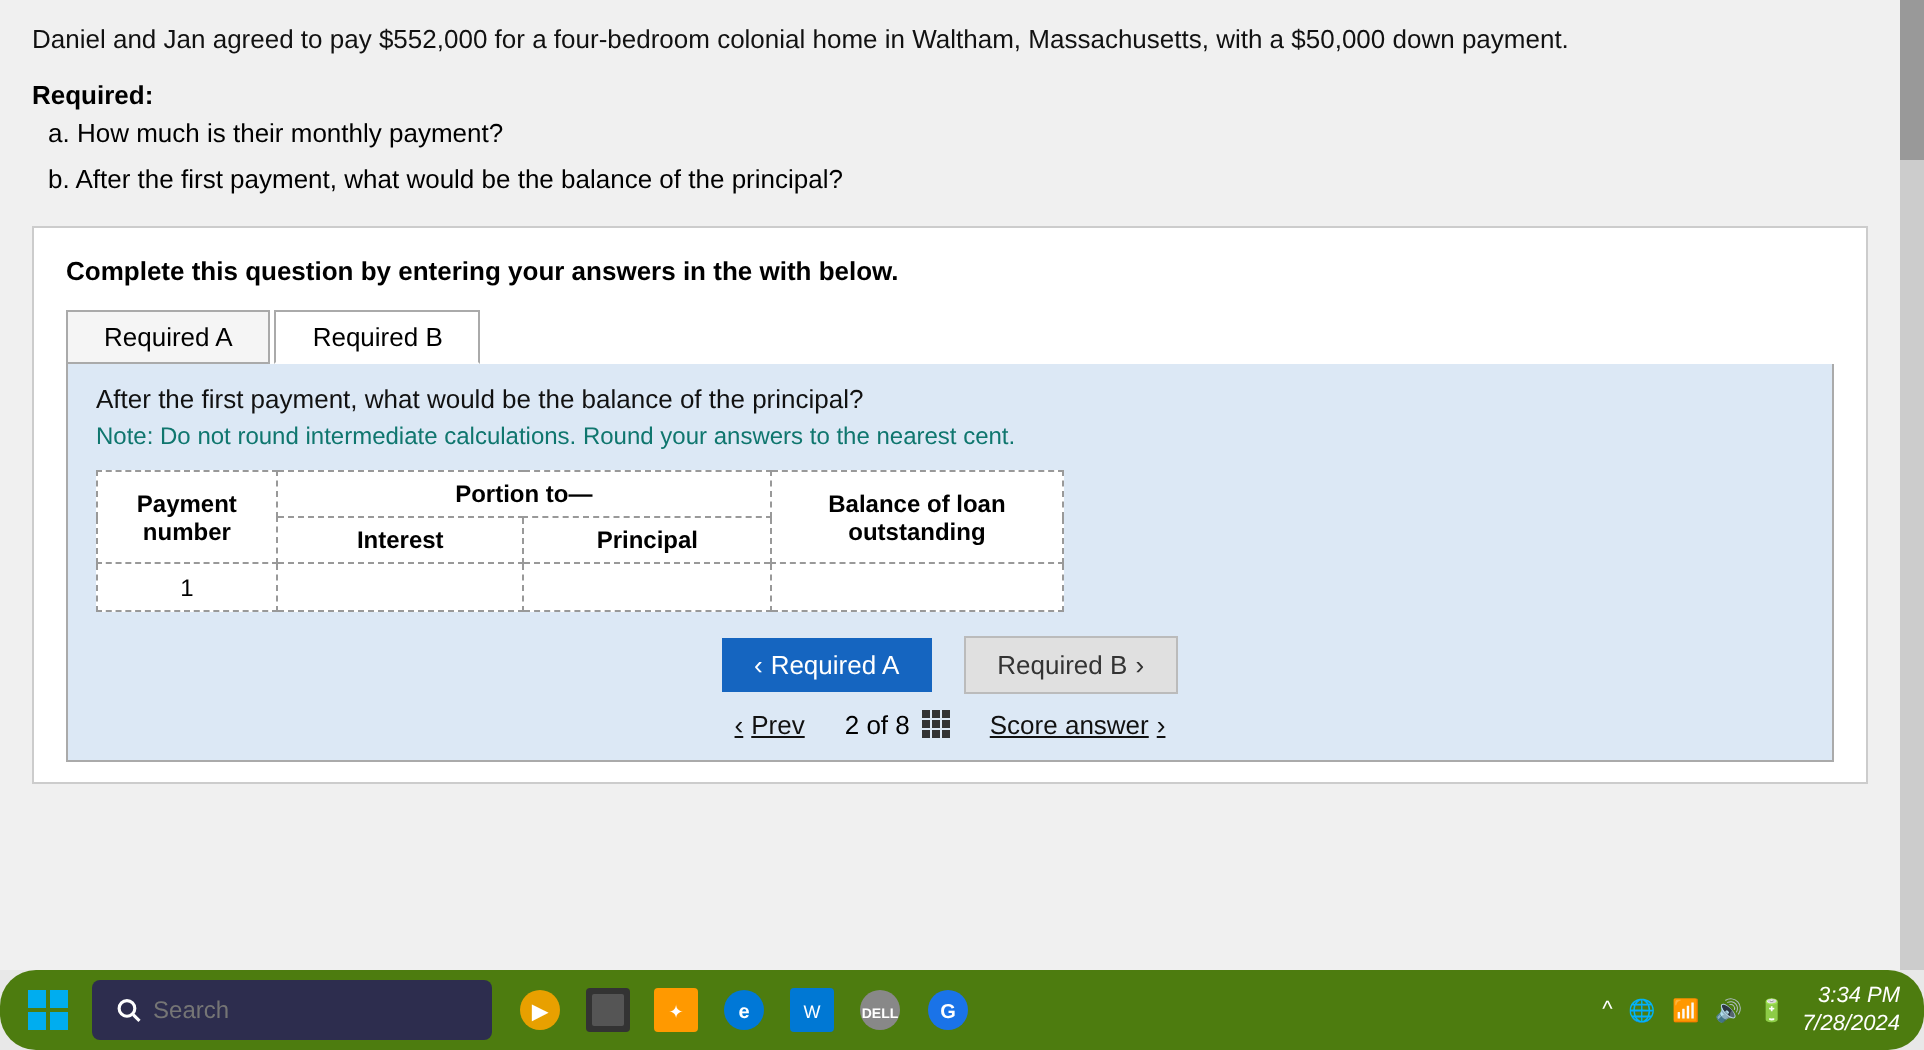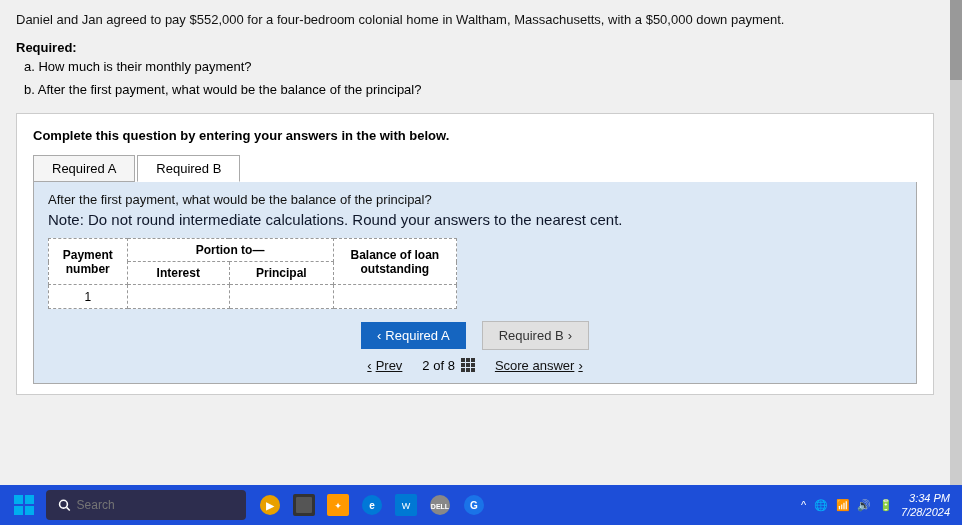--- a/index.html
+++ b/index.html
@@ -98,29 +98,29 @@
       padding: 10px 14px;
     }
 
     .tab-instruction {
       font-size: 13px;
       color: #111;
       margin-bottom: 4px;
     }
 
     .tab-note {
-      font-size: 15px;
-      color: #0f172a;
+      font-size: 12px;
+      color: #0f766e;
       margin-bottom: 10px;
     }
 
     
     .data-table {
       border-collapse: collapse;
-      width: 409px;
+      width: 484px;
       background: white;
       font-size: 12px;
     }
 
     .data-table th, .data-table td {
       border: 1px dashed #999;
       padding: 4px 10px;
       text-align: center;
     }
 
@@ -211,25 +211,26 @@
       width: 4px;
       height: 4px;
       background: #333;
     }
 
     
     .taskbar {
       position: absolute;
       bottom: 0; left: 0; right: 0;
       height: 40px;
-      background: #1d4ed8;
+      background: #4d7c0f;
       display: flex;
       align-items: center;
       padding: 0 8px;
       gap: 6px;
+      border-radius: 18px;
     }
 
     .taskbar-start {
       width: 32px;
       height: 32px;
       display: flex;
       align-items: center;
       justify-content: center;
       cursor: pointer;
     }

